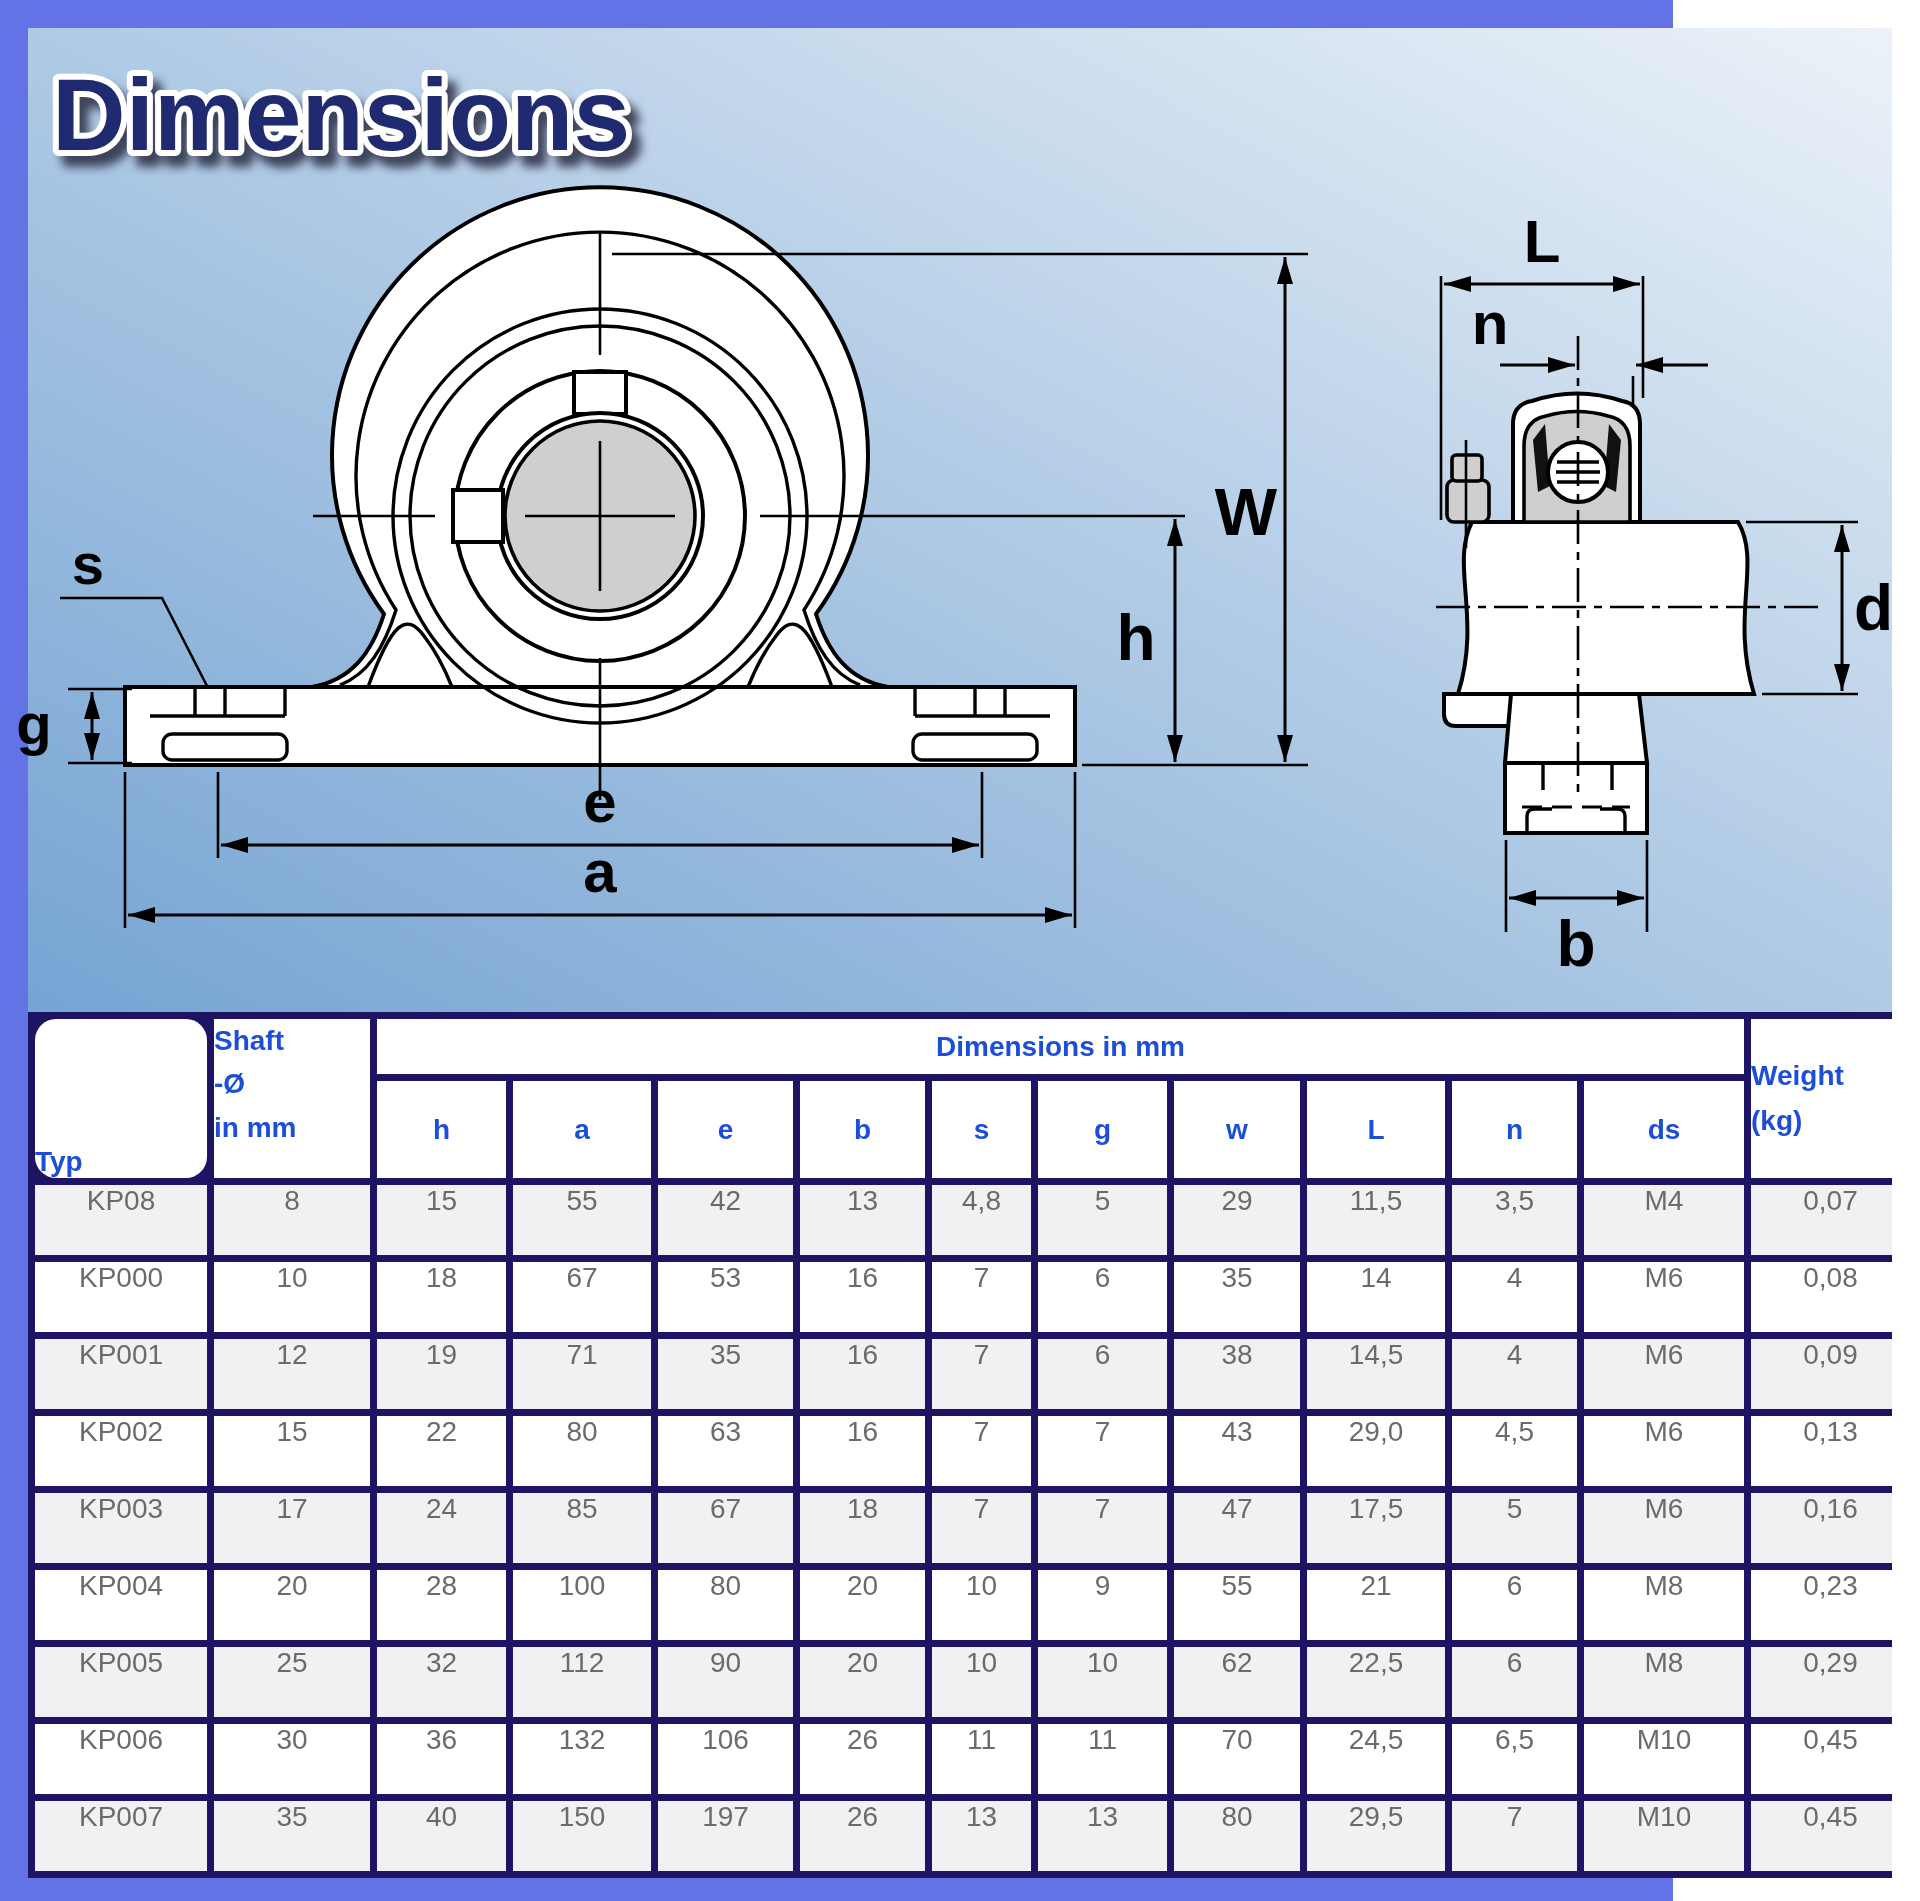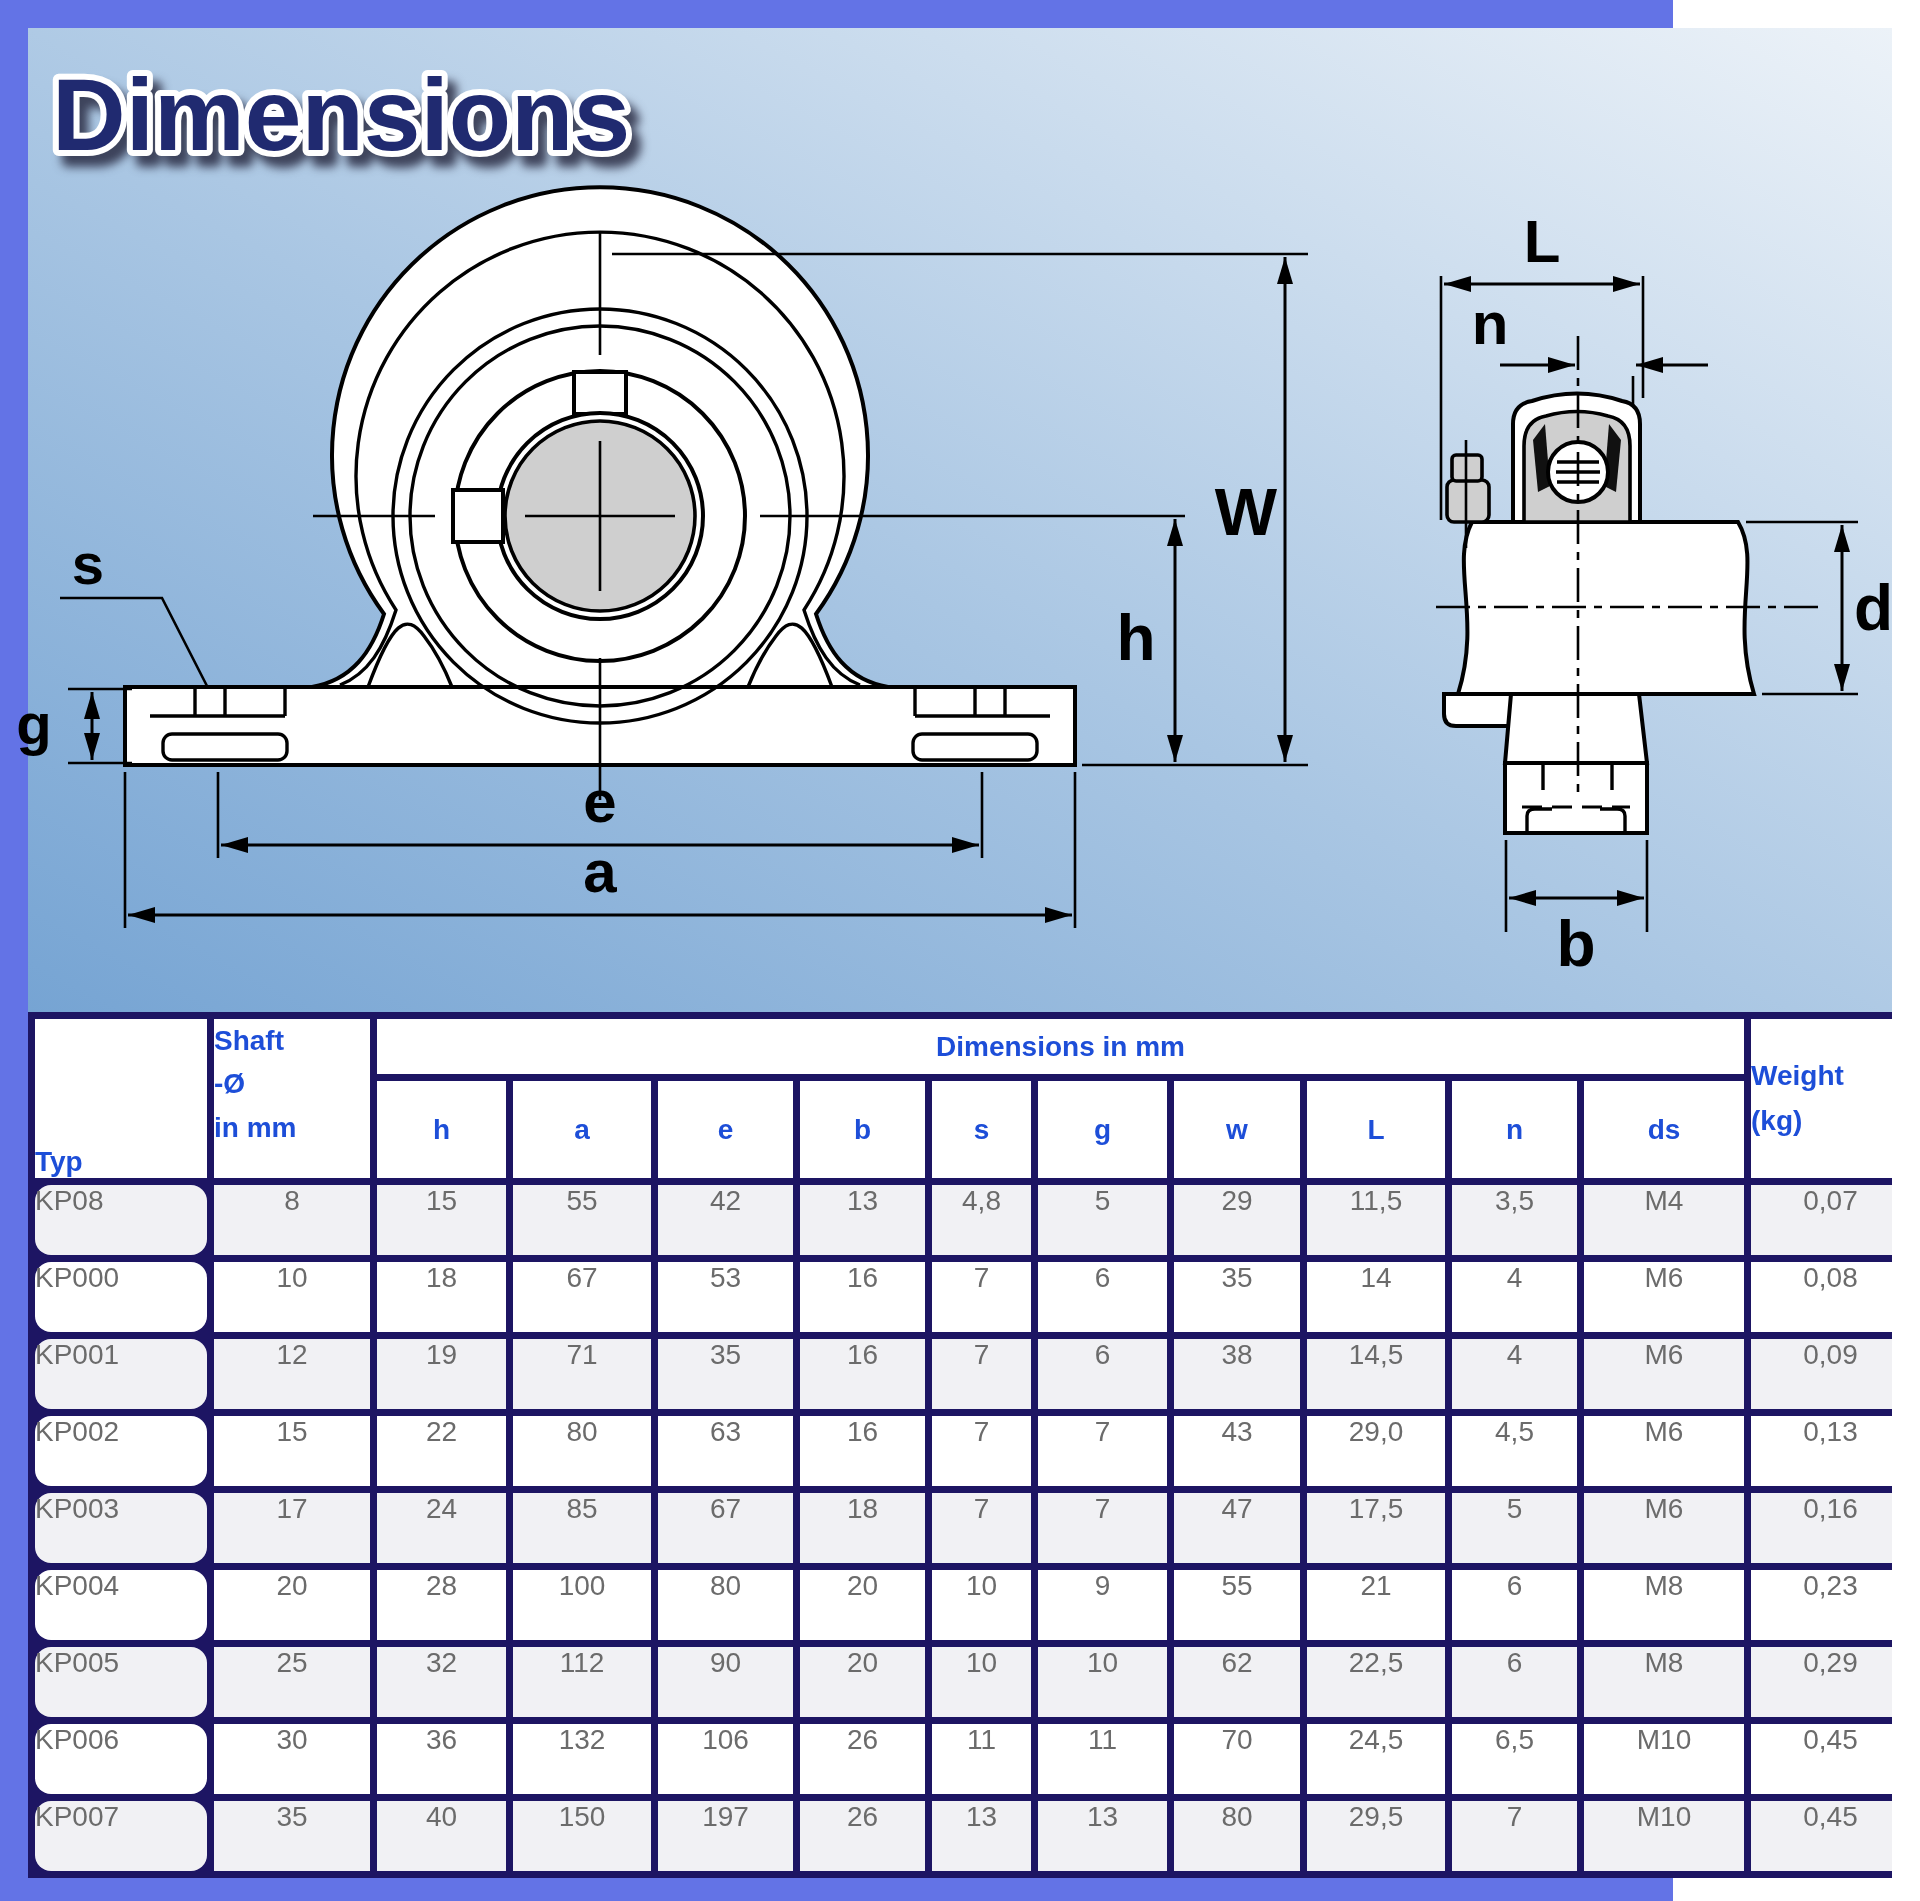--- a/index.html
+++ b/index.html
@@ -51,22 +51,22 @@
   table.dims th,table.dims td{
     background:#ffffff;font-size:28px;color:#6b6b6b;
     box-sizing:border-box;padding:0;
   }
   table.dims th{color:#1d4ed8;font-weight:bold;}
   tr.h-group{height:55px;}
   tr.h-sub{height:97px;}
   tbody tr{height:70px;}
   tbody td{vertical-align:top;padding-top:11px;text-align:center;}
   tbody tr:nth-child(odd) td{background:#f1f1f4;}
-  td.typ{color:#7e9bd0;text-align:left;padding-left:16px;border-radius:16px;}
-  th.typ-h{vertical-align:bottom;text-align:left;padding:0 0 18px 16px;}
+  td.typ{color:#7e9bd0;text-align:center;padding-left:16px;}
+  th.typ-h{vertical-align:bottom;text-align:left;padding:0 0 18px 16px;border-radius:21px;}
   th.shaft-h{vertical-align:top;text-align:left;padding:12px 0 0 16px;
              white-space:pre-line;line-height:1.55;}
   th.group-h{vertical-align:middle;text-align:center;padding-left:46px;}
   th.sub-h{vertical-align:middle;text-align:center;}
   th.weight-h{vertical-align:middle;text-align:left;padding-left:6px;
               white-space:pre-line;line-height:1.6;}
 </style>
 </head>
 <body>
 

